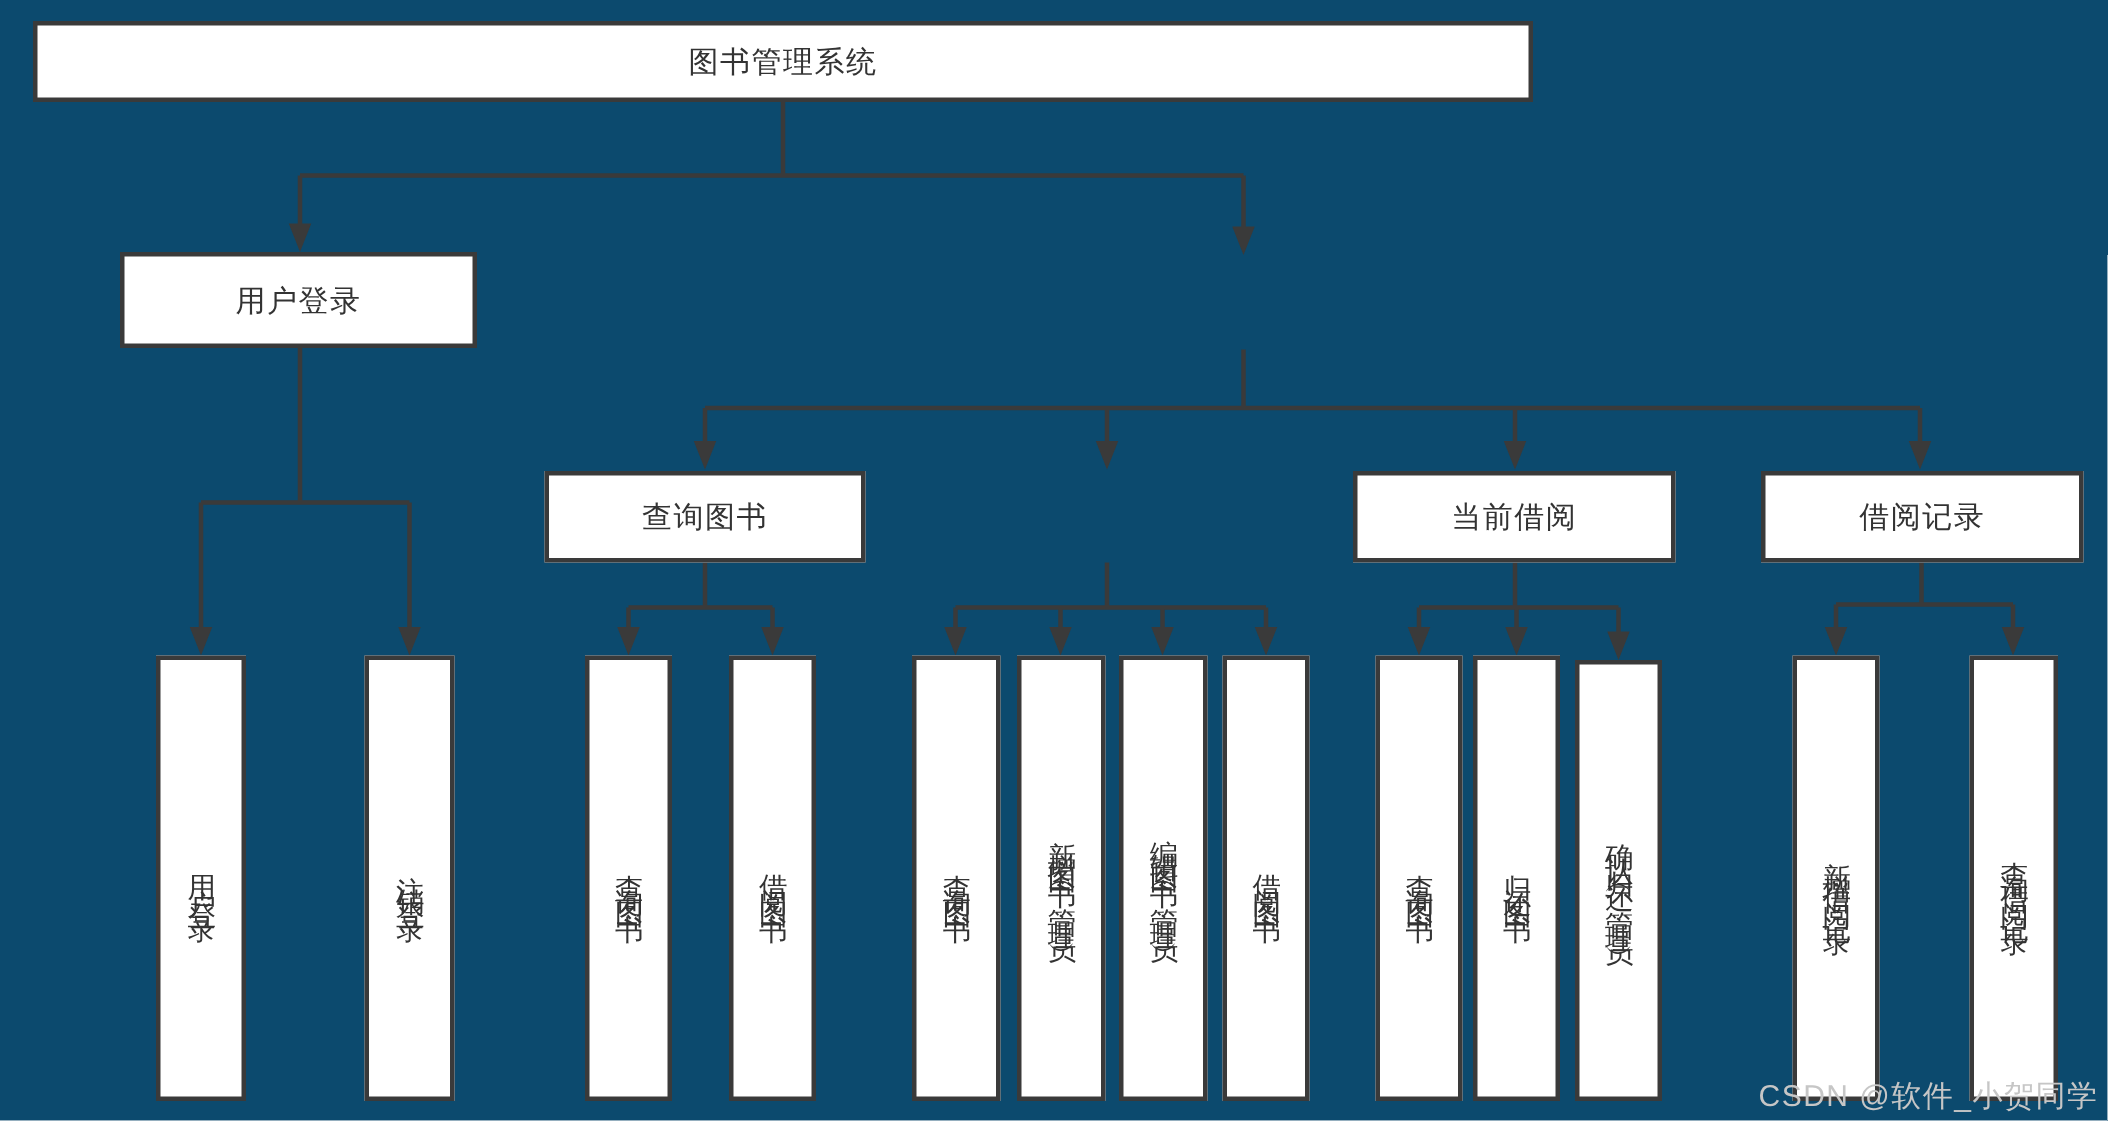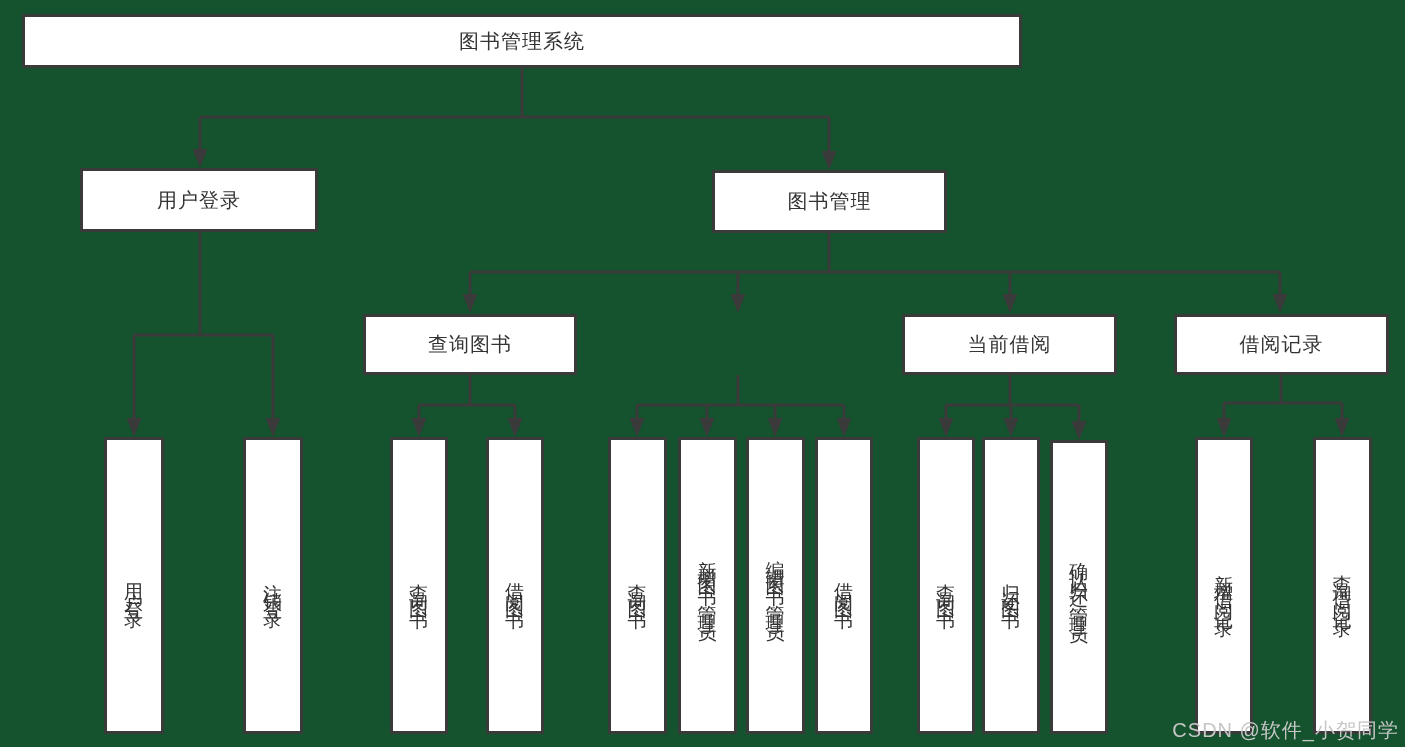--- a/index.html
+++ b/index.html
@@ -1,19 +1,19 @@
 <!DOCTYPE html>
 <html><head>
 <meta charset="utf-8">
 <style>
   html,body{margin:0;padding:0;background:#ffffff;}
   #stage{
     position:relative;
     width:1405px;height:747px;
-    background:#14532d;
+    background:#0c4a6e;
     font-family:"Liberation Sans","DejaVu Sans",sans-serif;
     overflow:hidden;
   }
   #connectors{position:absolute;left:0;top:0;pointer-events:none;}
   .box{
     position:absolute;
     border:3px solid #3a3a3a;
     background:#ffffff;
     display:flex;
     align-items:center;
@@ -79,23 +79,20 @@
              M1342 437 L1334.5 418 L1349.5 418 Z"></path>
   </svg>
 
   <div class="box h" style="left:22px;top:14px;width:1000px;height:54px">
     <span>图书管理系统</span>
   </div>
 
   <div class="box h" style="left:80px;top:168px;width:238px;height:64px">
     <span>用户登录</span>
   </div>
-  <div class="box h" style="left:712px;top:170px;width:235px;height:63px">
-    <span>图书管理</span>
-  </div>
 
   <div class="box h" style="left:363px;top:314px;width:214px;height:61px">
     <span>查询图书</span>
   </div>
   <div class="box h" style="left:1174px;top:314px;width:215px;height:61px">
     <span>借阅记录</span>
   </div>
   <div class="box h" style="left:902px;top:314px;width:215px;height:61px">
     <span>当前借阅</span>
   </div>

